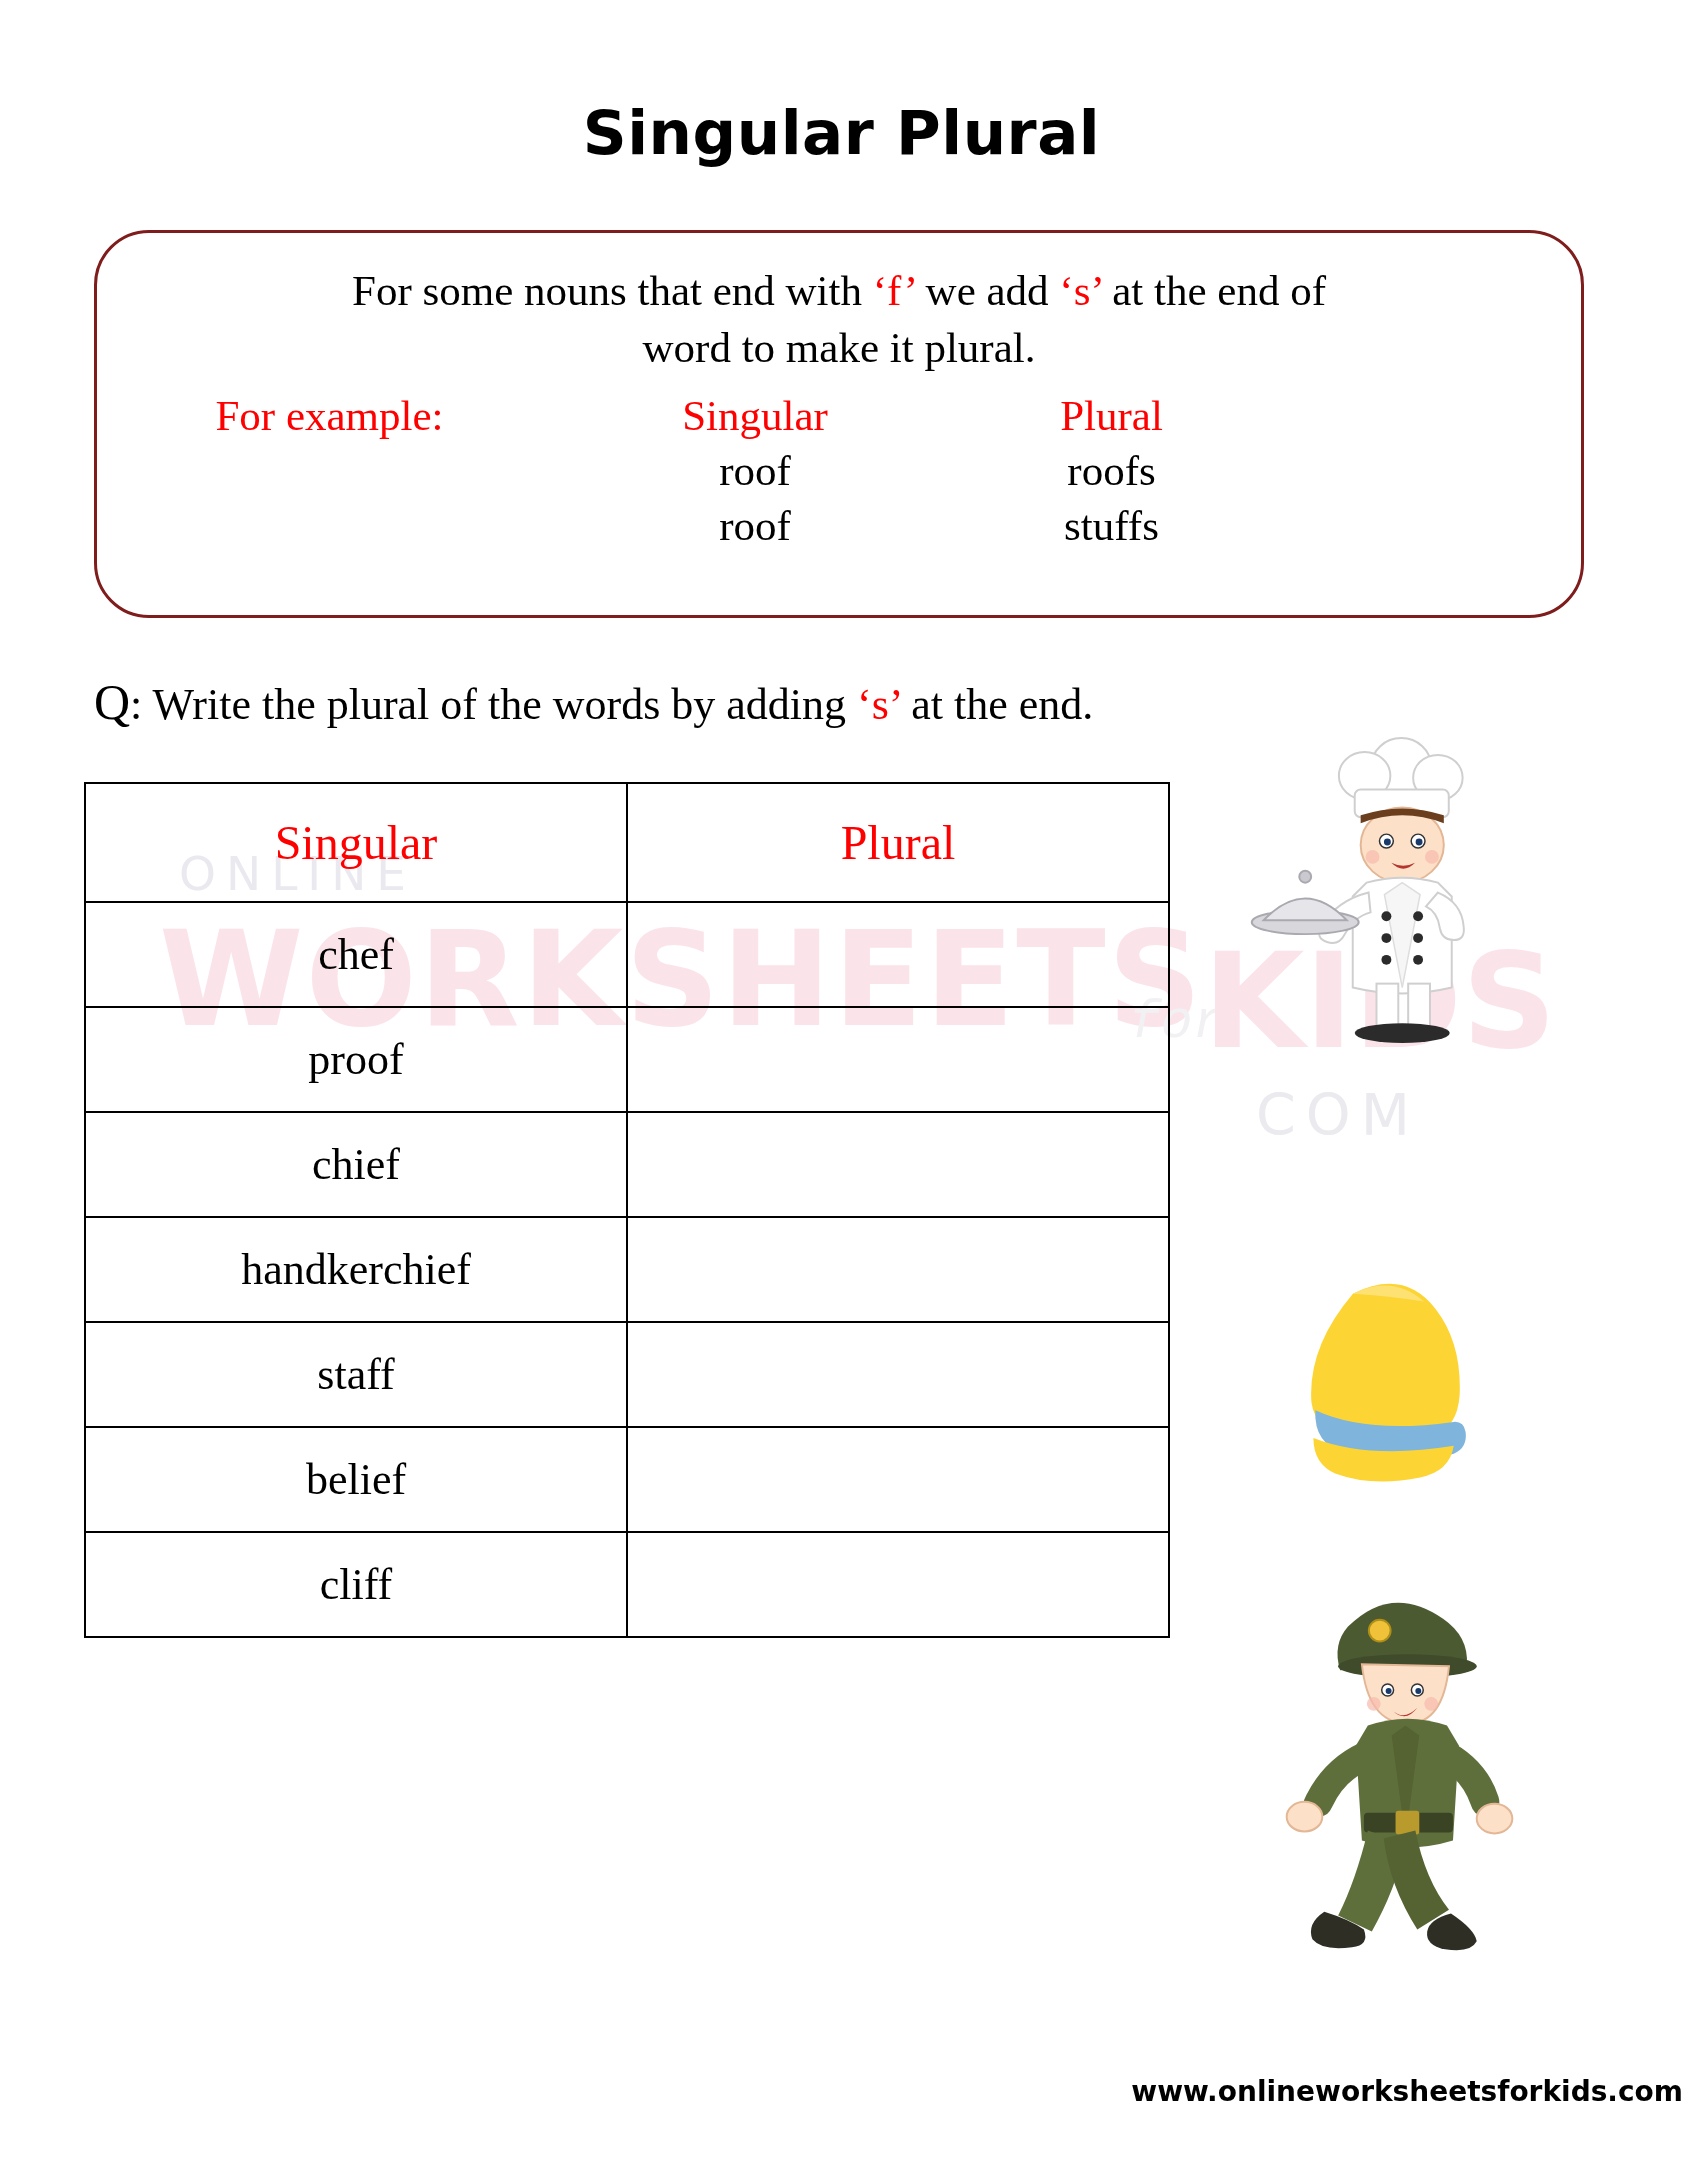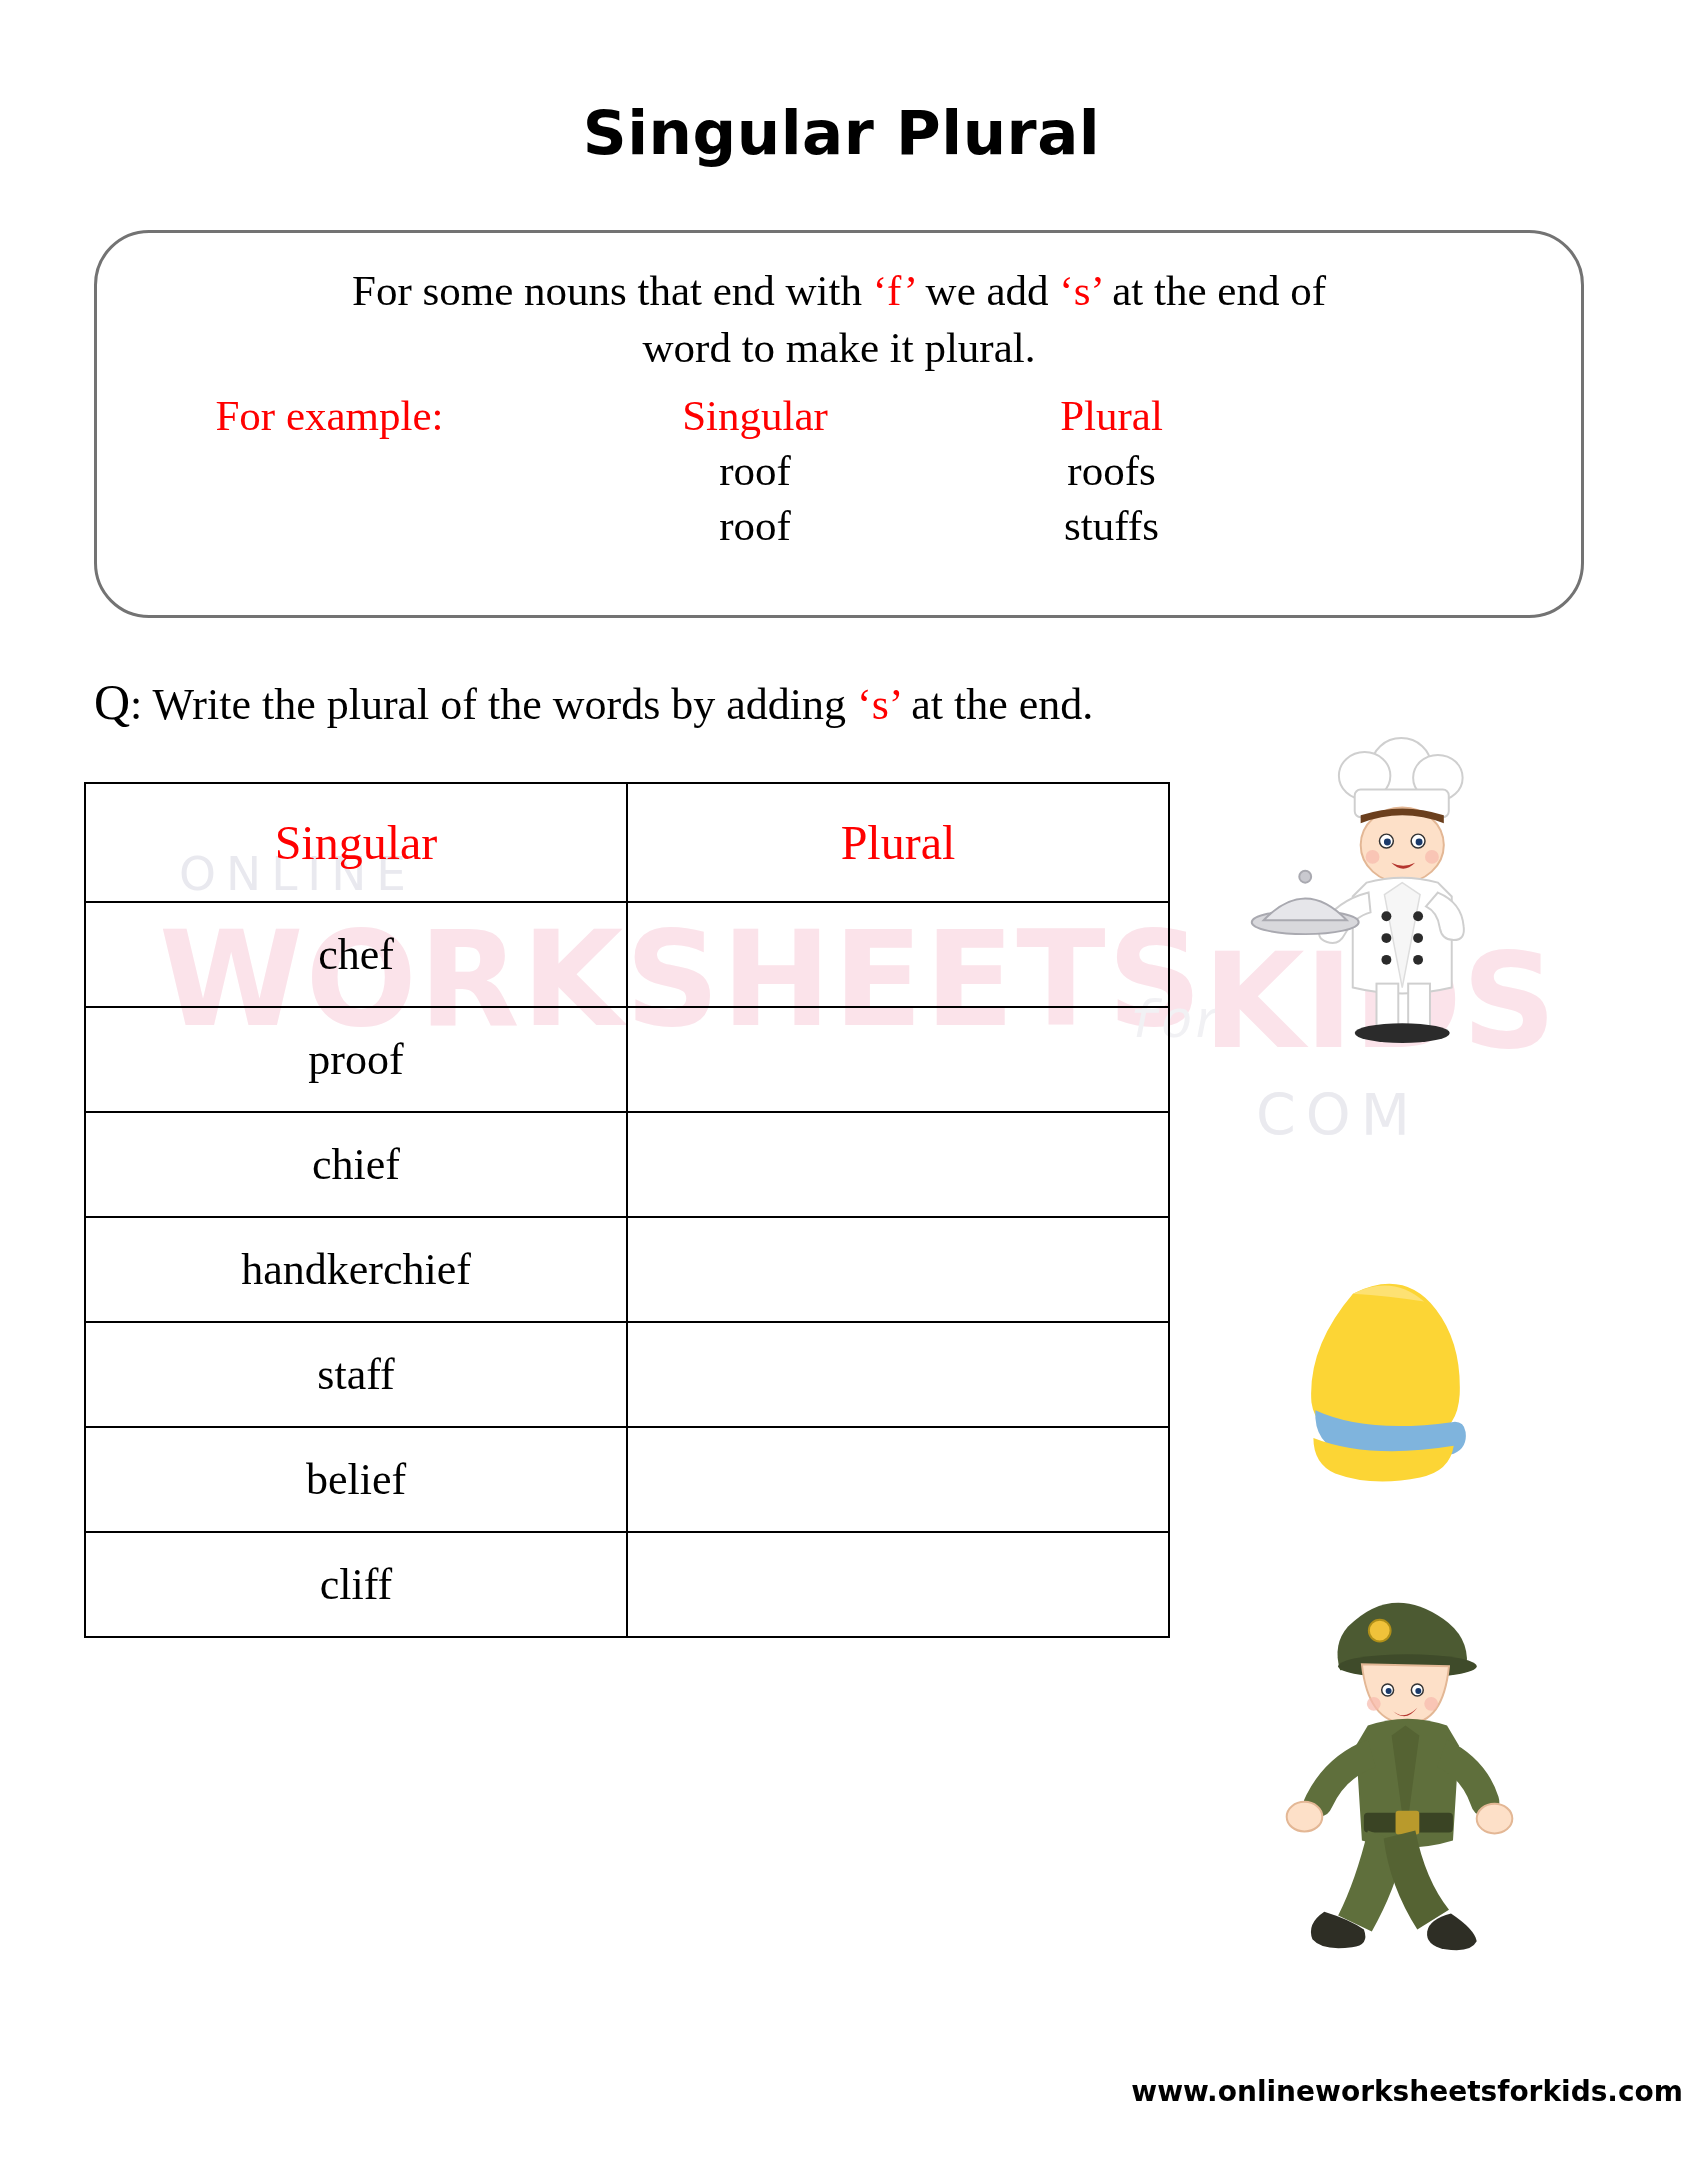--- a/index.html
+++ b/index.html
@@ -34,21 +34,21 @@
     letter-spacing: 0.5px;
   }
 
   
   .rule-box {
     position: absolute;
     left: 94px;
     top: 230px;
     width: 1490px;
     height: 388px;
-    border: 3px solid #737373;
+    border: 3px solid #7f1d1d;
     border-radius: 55px;
     box-sizing: border-box;
     background: #fff;
   }
   .rule-text {
     text-align: center;
     font-size: 43px;
     line-height: 1.32;
     color: #000000;
     padding: 30px 42px 0 42px;

